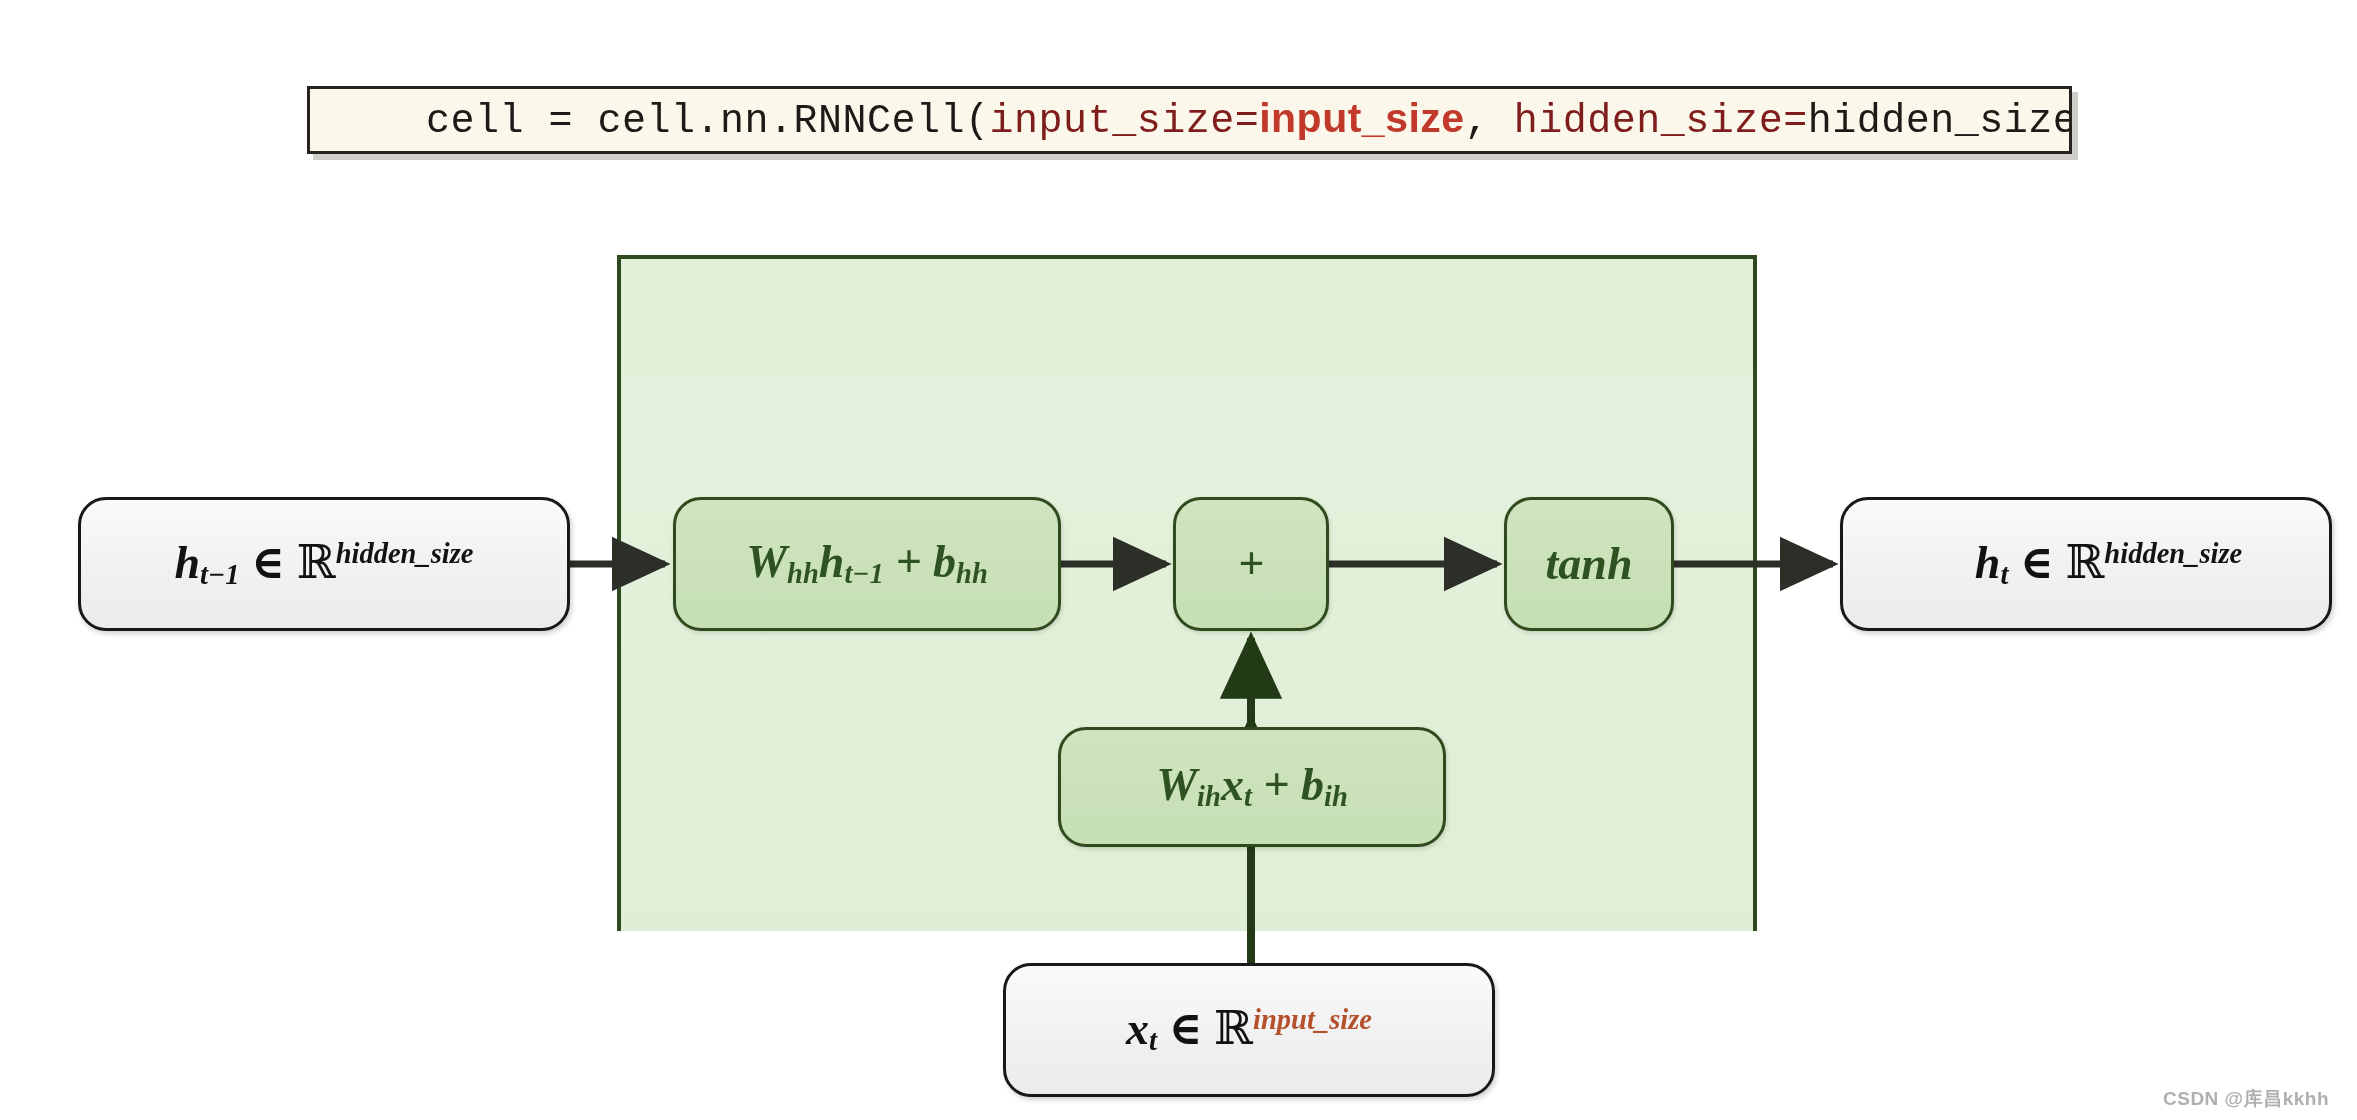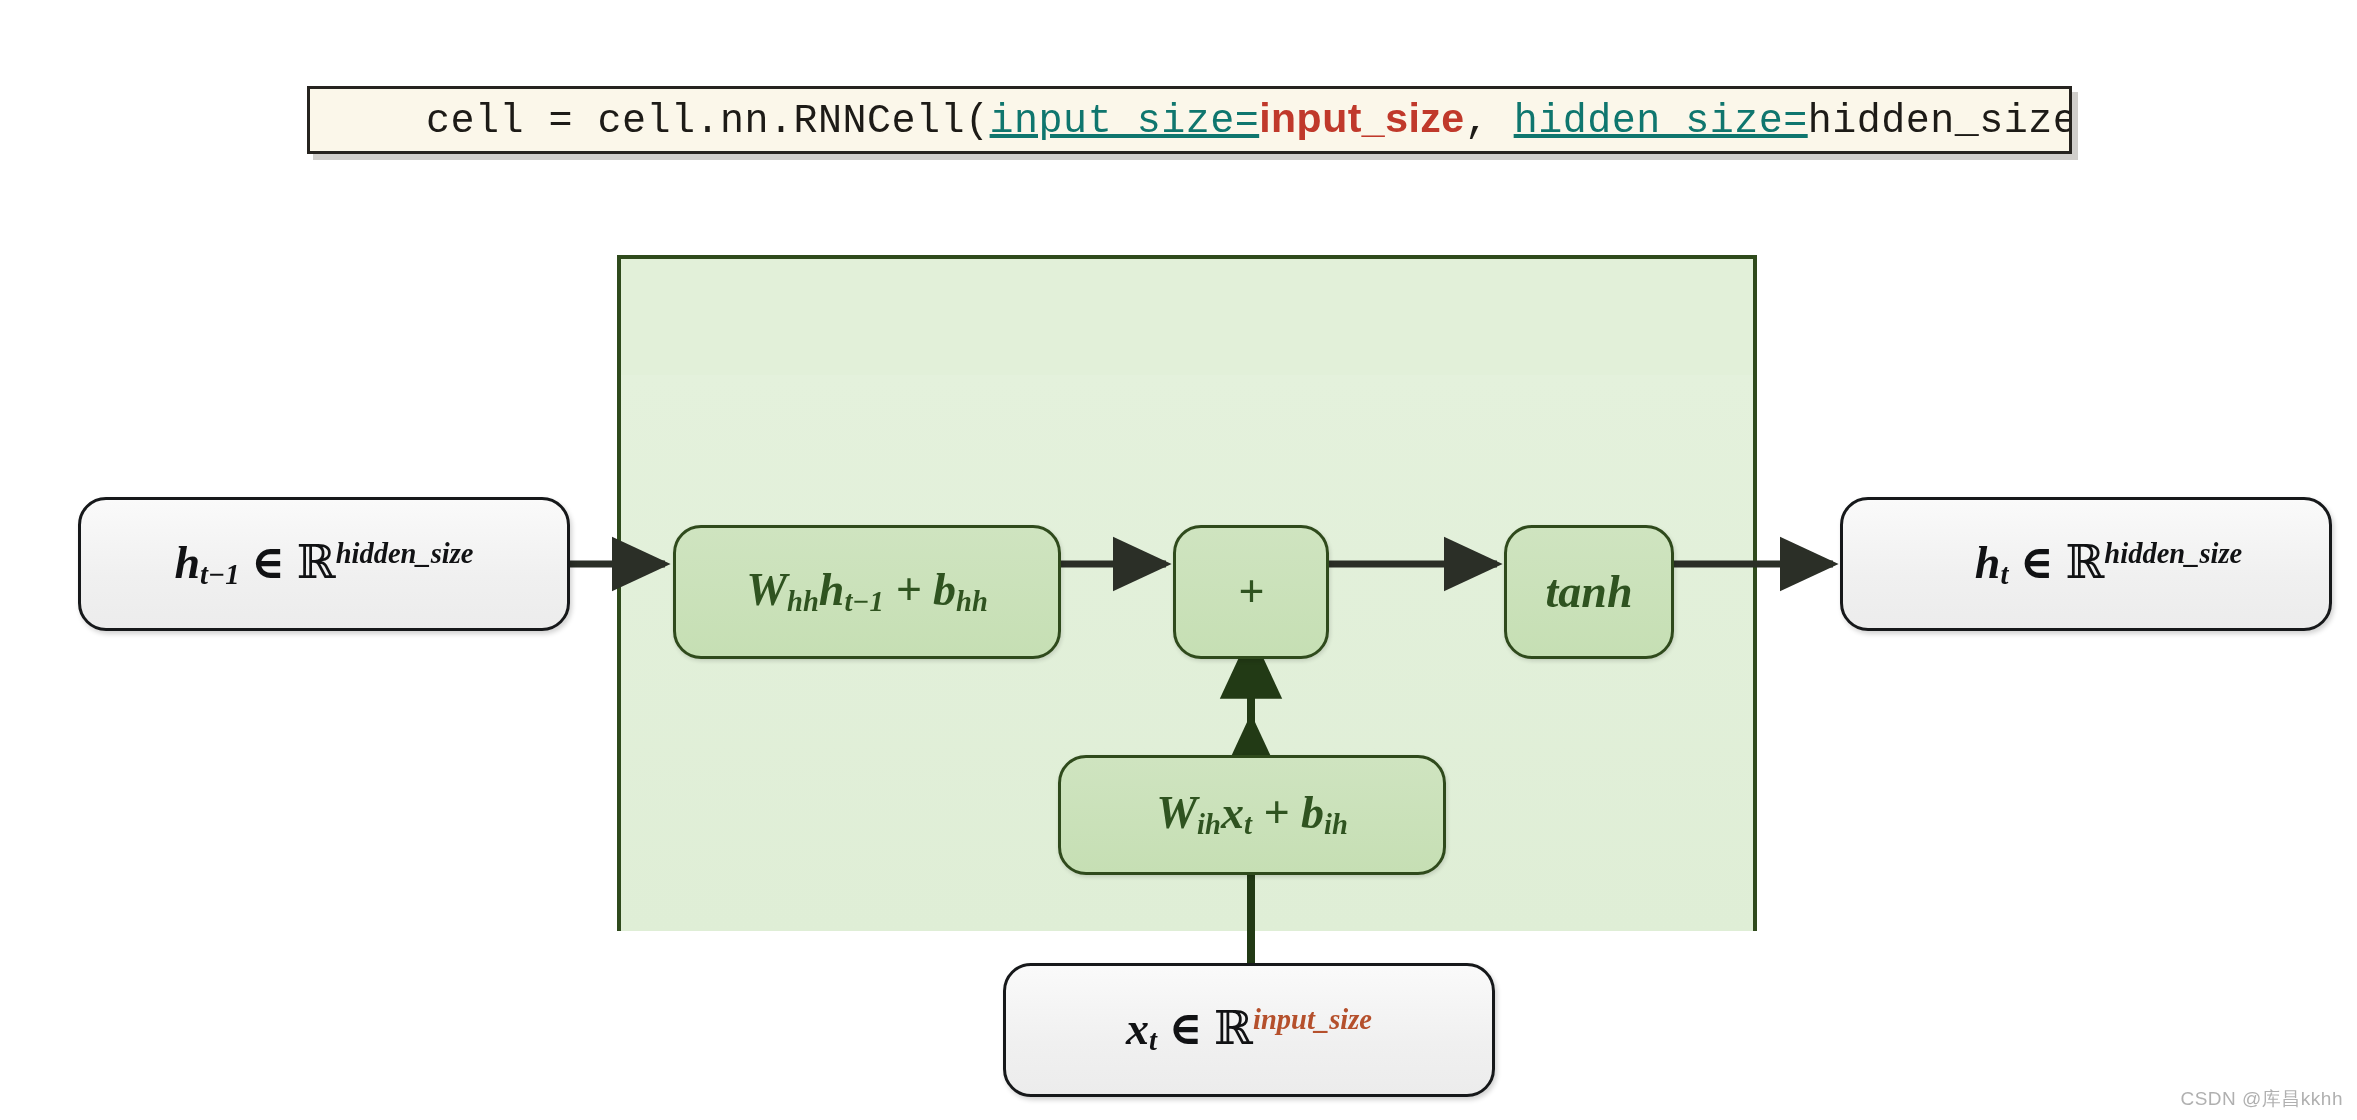--- a/index.html
+++ b/index.html
@@ -33,21 +33,21 @@
   }
   #code-banner .code-line {
     font-family: "Liberation Mono", "DejaVu Sans Mono", monospace;
     font-size: 40px;
     letter-spacing: 0.5px;
     padding-left: 18px;
     line-height: 1;
     white-space: pre;
   }
   .tok-plain  { color: #1d1b17; }
-  .tok-kwarg  { color: #0f766e; text-decoration: underline; }
+  .tok-kwarg  { color: #7f1d1d; }
   .tok-hl     { color: #c0392b; font-weight: bold; font-family: "Liberation Sans", sans-serif; font-size: 41px; }
 
   
   #rnn-cell {
     position: absolute;
     left: 617px;
     top: 255px;
     width: 1140px;
     height: 676px;
     border: 4px solid #2f4a1c;
@@ -103,21 +103,20 @@
     border: 3.5px solid #16181a;
     box-shadow: 2px 3px 5px rgba(0,0,0,0.18);
   }
   .io-node .mathlabel { color: #111214; font-size: 46px; }
 
   
   .op-node {
     background: linear-gradient(180deg,#cfe4c0 0%, #c6dfb4 100%);
     border: 3.5px solid #2f4a1c;
     box-shadow: 1px 2px 4px rgba(0,0,0,0.14);
-    margin-top: 28px;
   }
   .op-node .mathlabel { color: #2f5320; font-size: 46px; }
 
   
   sub, sup { font-size: 0.62em; font-style: italic; font-weight: bold; }
   sub { vertical-align: -0.22em; }
   sup { vertical-align: 0.52em; }
   .bbR {
     font-family: "DejaVu Serif", "Liberation Serif", serif;
     font-style: normal;
@@ -148,27 +147,28 @@
     position: absolute;
     left: 0; top: 0;
     width: 2357px;
     height: 1120px;
     pointer-events: none;
   }
 
   
   #watermark {
     position: absolute;
-    right: 14px;
+    right: 28px;
     bottom: 8px;
     font-family: "Liberation Sans", sans-serif;
     font-size: 19px;
     color: rgba(150,150,150,0.75);
     letter-spacing: 0.5px;
     user-select: none;
+    font-weight: bold;
   }
 </style>
 </head>
 <body>
 
 <div id="code-banner">
   <div class="code-line">
     <span class="tok-plain">cell = cell.nn.RNNCell(</span><span class="tok-kwarg">input_size=</span><span class="tok-hl">input_size</span><span class="tok-plain">, </span><span class="tok-kwarg">hidden_size=</span><span class="tok-plain">hidden_size)</span>
   </div>
 </div>

